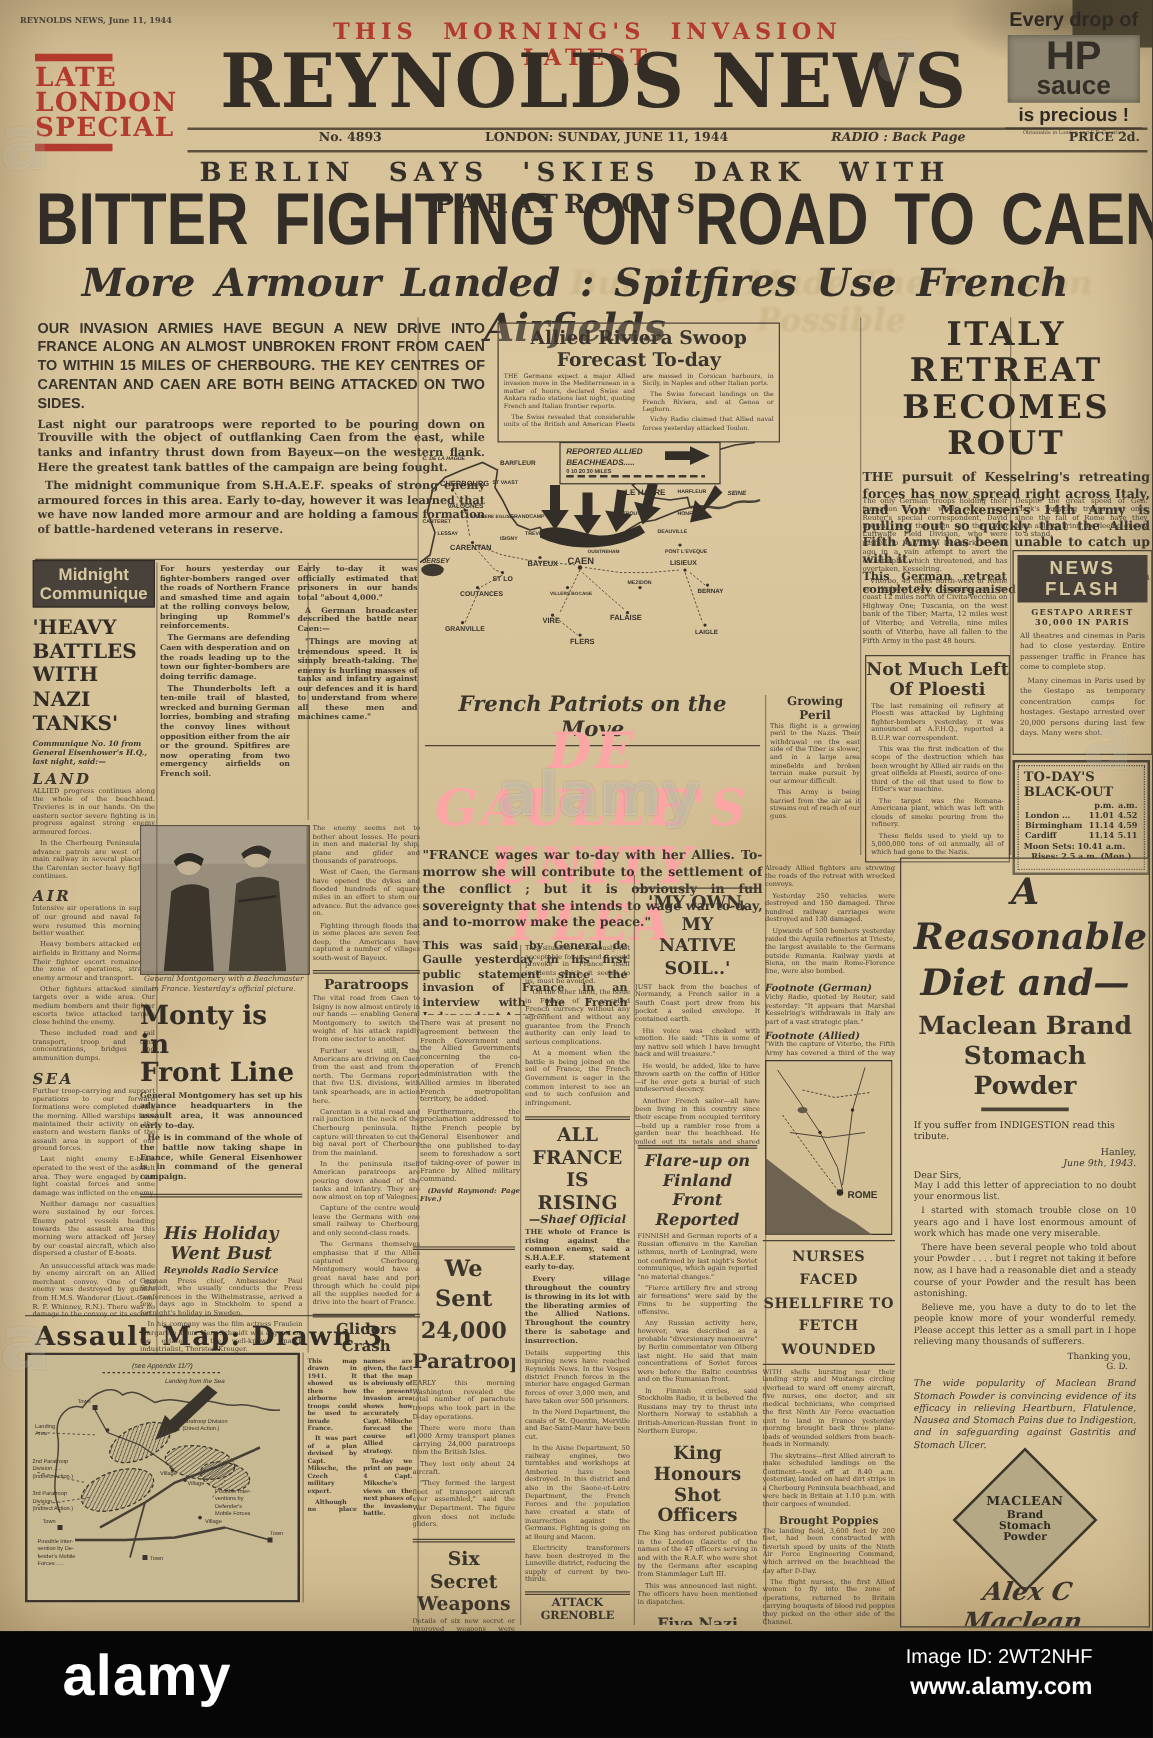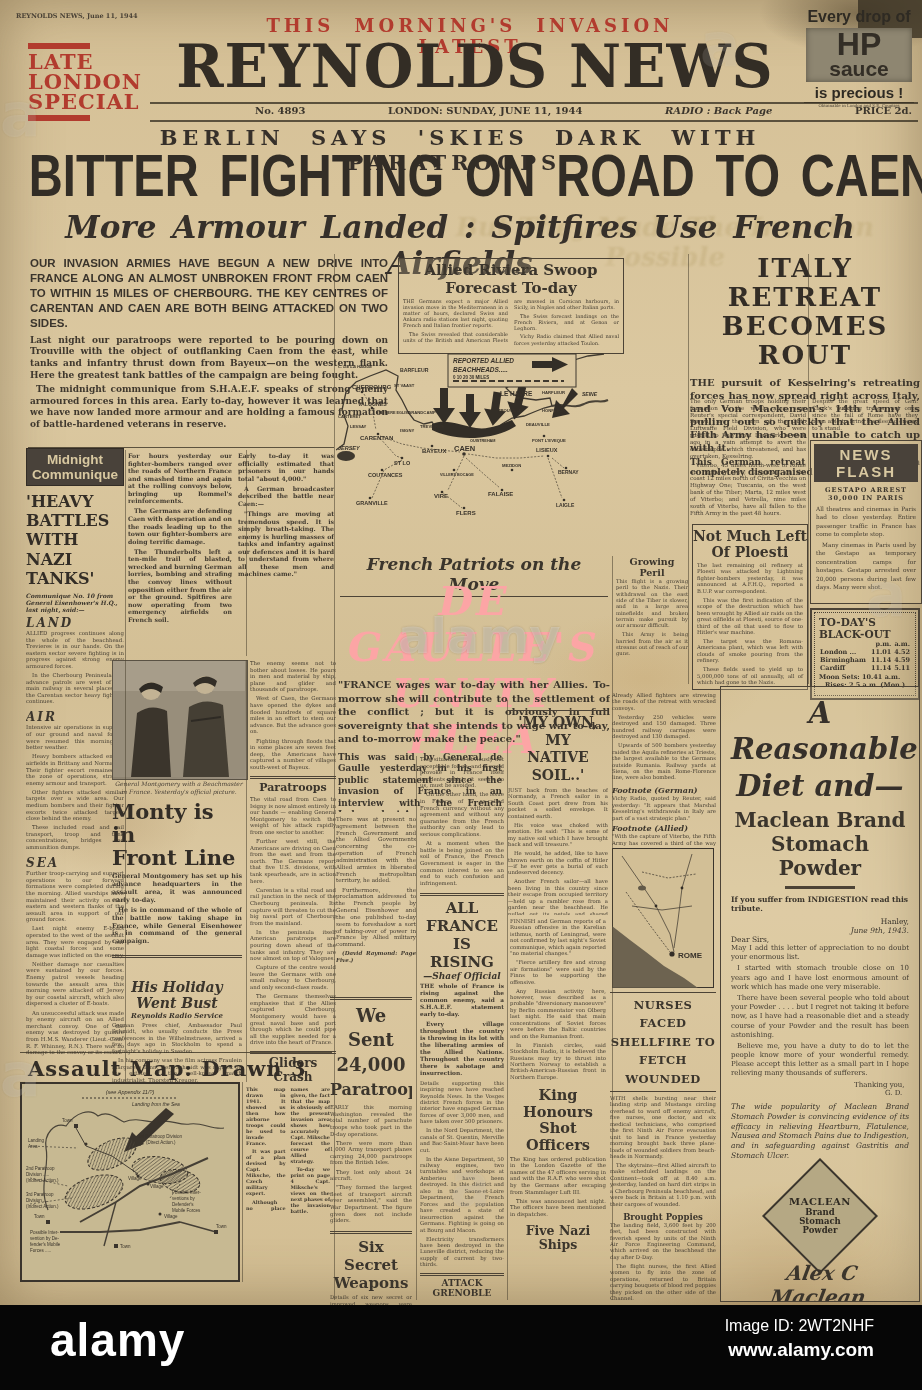--- a/index.html
+++ b/index.html
@@ -417,20 +417,22 @@
         <p>Details supporting this inspiring news have reached Reynolds News. In the Vosges district French forces in the interior have engaged German forces of over 3,000 men, and have taken over 500 prisoners.</p>
         <p>In the Nord Department, the canals of St. Quentin, Merville and Bac-Saint-Maur have been cut.</p>
         <p>In the Aisne Department, 50 railway engines, two turntables and workshops at Amberieu have been destroyed. In this district and also in the Saone-et-Loire Department, the French Forces and the population have created a state of insurrection against the Germans. Fighting is going on at Bourg and Macon.</p>
         <p>Electricity transformers have been destroyed in the Luneville district, reducing the supply of current by two-thirds.</p>
       </div>
     <h4 class="xhead" style="font-size:9px;">ATTACK GRENOBLE</h4>
 
   </div>
 
   <div class="abs" style="left:510px;top:916px;width:96px;height:384px;overflow:hidden;">
+    <h3 class="c ital" style="font-size:13px;line-height:1.2;border-top:3px double #4c4336;padding-top:3px;">
+      <span>Flare-up on</span><br><span>Finland Front</span><br><span>Reported</span></h3>
     <div class="bt" style="font-size:5.3px;margin-top:2px;">
         <p>FINNISH and German reports of a Russian offensive in the Karelian isthmus, north of Leningrad, were not confirmed by last night's Soviet communique, which again reported "no material changes."</p>
         <p>"Fierce artillery fire and strong air formations" were said by the Finns to be supporting the offensive.</p>
         <p>Any Russian activity here, however, was described as a probable "diversionary manoeuvre" by Berlin commentator von Olberg last night. He said that main concentrations of Soviet forces were before the Baltic countries and on the Rumanian front.</p>
         <p>In Finnish circles, said Stockholm Radio, it is believed the Russians may try to thrust into Northern Norway to establish a British-American-Russian front in Northern Europe.</p>
       </div>
     <h3 class="c" style="font-size:14.5px;line-height:1.15;margin-top:4px;">
       <span>King Honours</span><br><span>Shot Officers</span></h3>
     <div class="bt" style="font-size:5.4px;margin-top:2px;">
         <p>The King has ordered publication in the London Gazette of the names of the 47 officers serving in and with the R.A.F. who were shot by the Germans after escaping from Stammlager Luft III.</p>
@@ -580,21 +582,21 @@
       <p>Although no place names are given, the fact that the map is obviously of the present invasion area shows how accurately Capt. Miksche forecast the course of Allied strategy.</p>
       <p>To-day we print on page 4 Capt. Miksche's views on the next phases of the invasion battle.</p>
     </div>
 
   <section class="abs" style="left:720px;top:686px;width:200px;height:616px;border:1.5px solid #4c4336;box-sizing:border-box;padding:8px 10px 0;overflow:hidden;background:rgba(226,210,170,.25);">
     <div class="c ital" style="font-size:29px;font-weight:bold;line-height:1.25;color:#36302a;">
       <span>A</span><br><span>Reasonable</span><br><span>Diet and—</span></div>
     <div class="c" style="font-size:20px;font-weight:bold;line-height:1.2;margin-top:4px;">
       <span>Maclean Brand</span><br><span>Stomach Powder</span></div>
     <div style="width:70px;height:3px;background:#4c4336;margin:6px auto;"></div>
-    <div style="font-size:7.5px;font-weight:bold;">If you suffer from INDIGESTION read this tribute.</div>
+    <div style="font-size:7.5px;">If you suffer from INDIGESTION read this tribute.</div>
     <div style="text-align:right;font-size:7.5px;margin-top:4px;">
       <span>Hanley,</span><br><span class="ital">June 9th, 1943.</span></div>
     <div style="font-size:7.5px;">Dear Sirs,</div>
     <div class="bt" style="font-size:7px;line-height:1.3;">
         <p>May I add this letter of appreciation to no doubt your enormous list.</p>
         <p>I started with stomach trouble close on 10 years ago and I have lost enormous amount of work which has made one very miserable.</p>
         <p>There have been several people who told about your Powder . . . . but I regret not taking it before now, as I have had a reasonable diet and a steady course of your Powder and the result has been astonishing.</p>
         <p>Believe me, you have a duty to do to let the people know more of your wonderful remedy. Please accept this letter as a small part in I hope relieving many thousands of sufferers.</p>
       </div>
     <div style="text-align:right;font-size:7px;">

